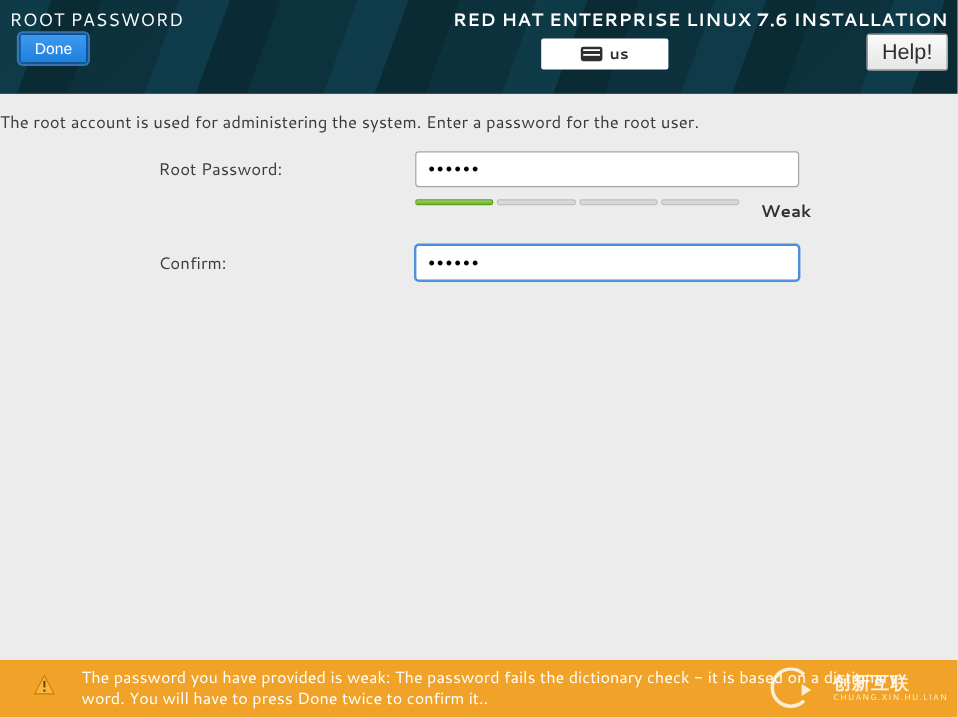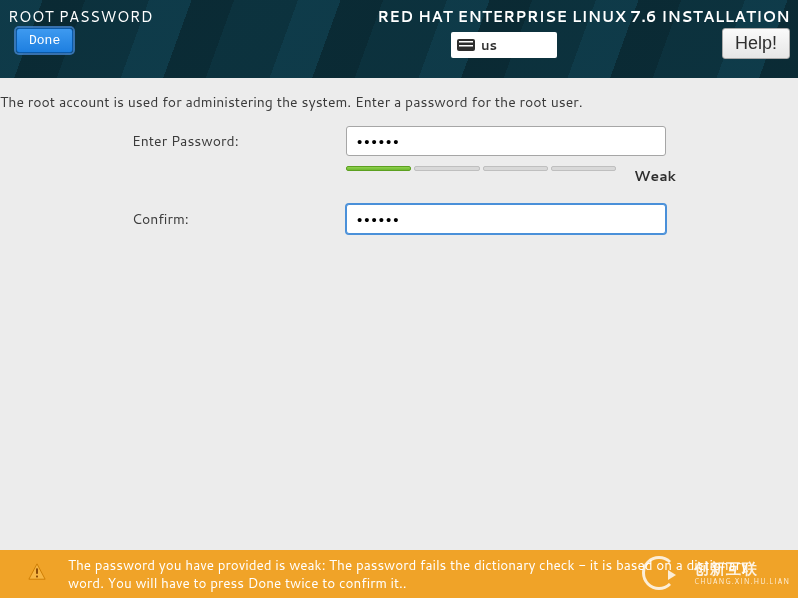--- a/index.html
+++ b/index.html
@@ -57,37 +57,37 @@
       top: 28px;
       left: 16px;
       background: linear-gradient(#3e9af0, #1e7fe0);
       color: #fff;
       border: 1px solid #0b5aa8;
       border-radius: 3px;
       padding: 4px 12px;
       font-size: 13px;
       box-shadow: 0 0 0 2px rgba(74,144,226,0.7);
       cursor: pointer;
-      font-family: Liberation Mono, monospace;
     }
     .keyboard-indicator {
       position: absolute;
       top: 32px;
       left: 451px;
       width: 106px;
       height: 26px;
       background: #fff;
       border-radius: 2px;
       display: flex;
       align-items: center;
       padding: 0 6px;
       color: #2e2e2e;
       font-weight: bold;
       font-size: 13px;
       cursor: pointer;
+      justify-content: center;
     }
     .keyboard-icon {
       width: 18px;
       height: 12px;
       background: #2e2e2e;
       border-radius: 2px;
       margin-right: 6px;
       position: relative;
     }
     .keyboard-icon::after {
@@ -255,21 +255,21 @@
       <span>us</span>
     </div>
     <button class="help-button">Help!</button>
   </div>
 </div>
 
 <div class="content">
   <div class="instruction">The root account is used for administering the system.  Enter a password for the root user.</div>
 
   <div class="form-row">
-    <div class="form-label">Enter Password:</div>
+    <div class="form-label">Root Password:</div>
     <div class="field-col">
       <input class="password-input" type="text" value="••••••" style="">
     </div>
   </div>
 
   <div class="strength-row">
     <div class="strength-bar">
       <div class="strength-seg filled"></div>
       <div class="strength-seg"></div>
       <div class="strength-seg"></div>

